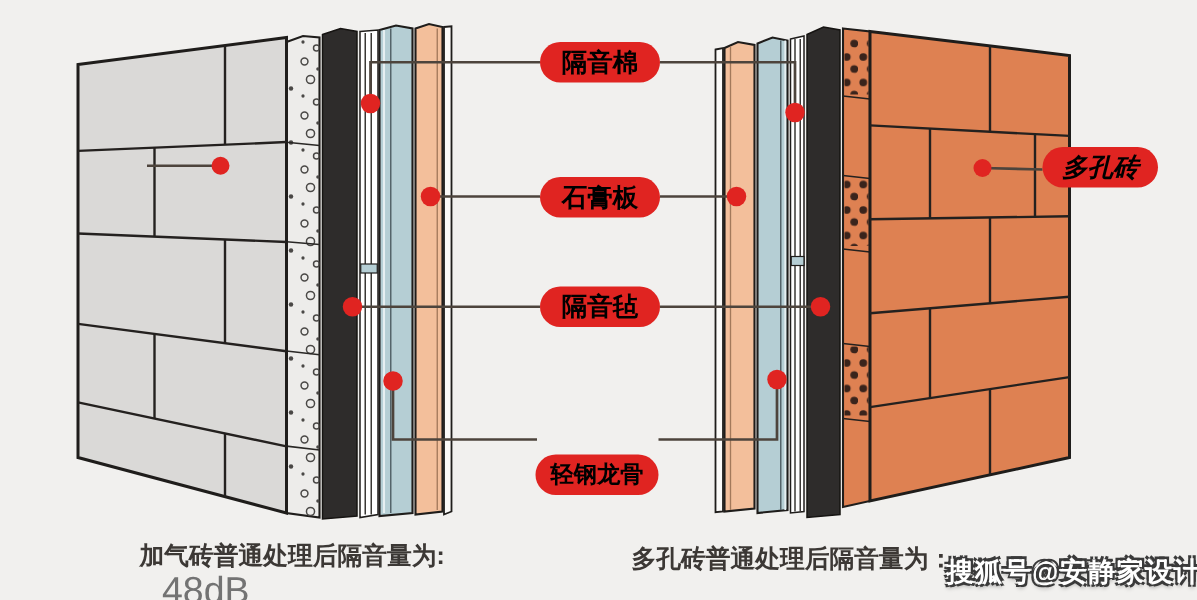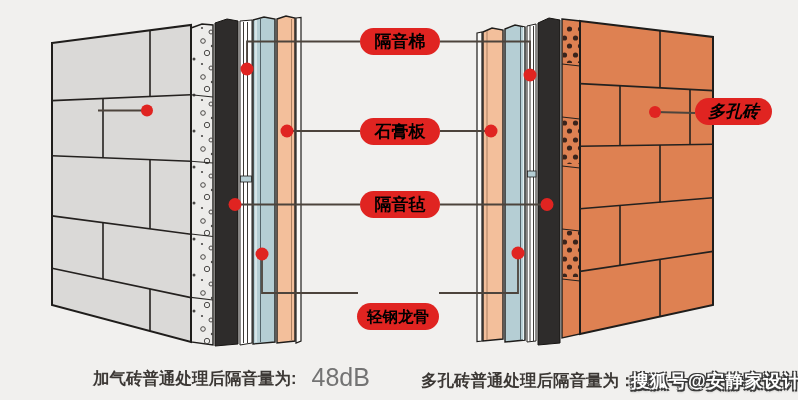--- a/index.html
+++ b/index.html
@@ -9,22 +9,22 @@
   }
   .stage svg{position:absolute;left:0;top:0;}
   .pill{
     position:absolute;width:80px;height:27px;background:#e02421;border-radius:14px;
     display:flex;align-items:center;justify-content:center;
     color:#000000;font-weight:bold;font-size:17px;line-height:1;white-space:nowrap;
   }
   .pill-keel{width:82px;font-size:15.5px;}
   .pill-side{width:77px;}
   .caption{
-    position:absolute;display:flex;align-items:flex-end;height:30px;
-    color:#3c3835;font-size:16.5px;font-weight:600;white-space:nowrap;
+    position:absolute;display:flex;align-items:flex-start;height:30px;
+    color:#3c3835;font-size:16.5px;font-weight:600;white-space:nowrap;flex-direction:column;
   }
   .caption .db{
     color:#737373;font-size:25px;font-weight:normal;margin-left:15px;line-height:1;
   }
   .watermark{
     position:absolute;left:631px;top:369px;font-size:18px;font-weight:bold;
     color:#ffffff;letter-spacing:1px;white-space:nowrap;
     text-shadow:-1.5px -1.5px 0 #3a3a3a,1.5px -1.5px 0 #3a3a3a,-1.5px 1.5px 0 #3a3a3a,1.5px 1.5px 0 #3a3a3a,0 2px 3px rgba(0,0,0,.35);
   }
 </style>

